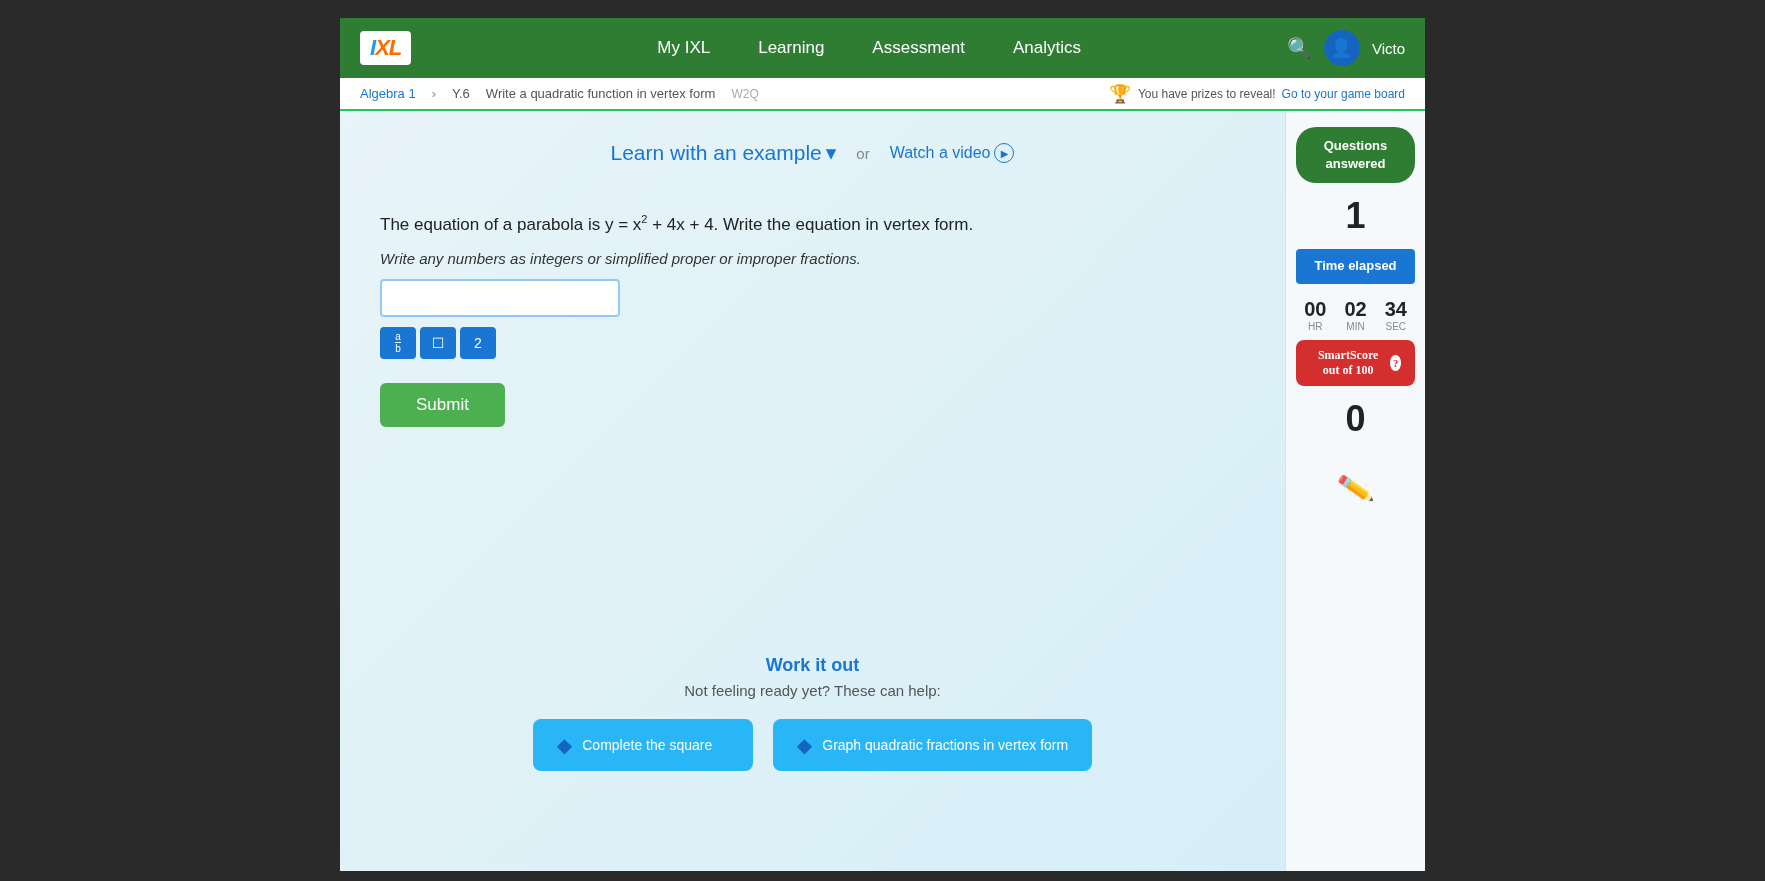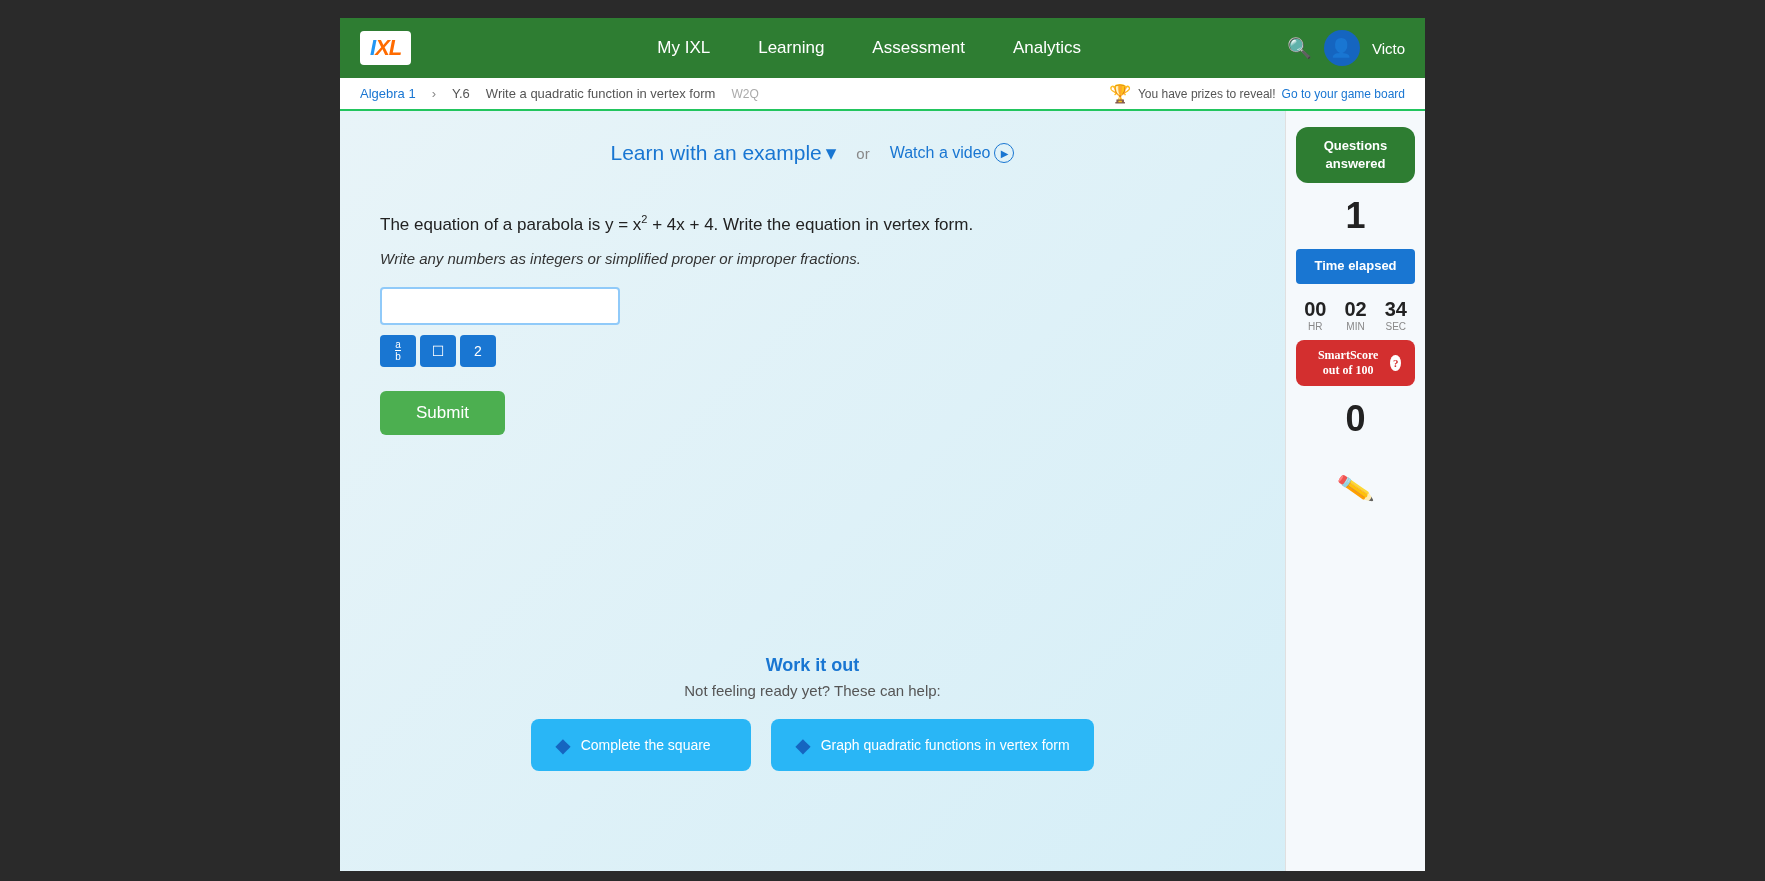--- a/index.html
+++ b/index.html
@@ -203,21 +203,21 @@
     }
 
     .question-text sup {
       font-size: 11px;
     }
 
     .question-instruction {
       font-style: italic;
       color: #333;
       font-size: 15px;
-      margin-bottom: 20px;
+      margin-bottom: 12px;
     }
 
     
     .answer-input {
       border: 2px solid #90CAF9;
       border-radius: 4px;
       padding: 8px 12px;
       font-size: 16px;
       width: 240px;
       outline: none;
@@ -314,21 +314,21 @@
       flex-direction: column;
       align-items: center;
       padding: 16px 10px;
       gap: 8px;
       border-left: 1px solid #e0e0e0;
     }
 
     .questions-answered-badge {
       background: #2e7d32;
       color: white;
-      border-radius: 12px;
+      border-radius: 20px;
       padding: 10px 14px;
       text-align: center;
       font-size: 13px;
       font-weight: 600;
       width: 100%;
       line-height: 1.4;
     }
 
     .questions-count {
       font-size: 36px;
@@ -493,21 +493,21 @@
         <div class="work-it-out">
           <div class="work-it-out-title">Work it out</div>
           <div class="work-it-out-subtitle">Not feeling ready yet? These can help:</div>
           <div class="help-cards">
             <div class="help-card">
               <span class="diamond-icon">◆</span>
               <span>Complete the square</span>
             </div>
             <div class="help-card">
               <span class="diamond-icon">◆</span>
-              <span>Graph quadratic functions in vertex form</span>
+              <span>Graph quadratic fractions in vertex form</span>
             </div>
           </div>
         </div>
 
       </div>
 
       <div class="right-sidebar">
         <div class="questions-answered-badge">Questions
 answered</div>
         <div class="questions-count">1</div>

